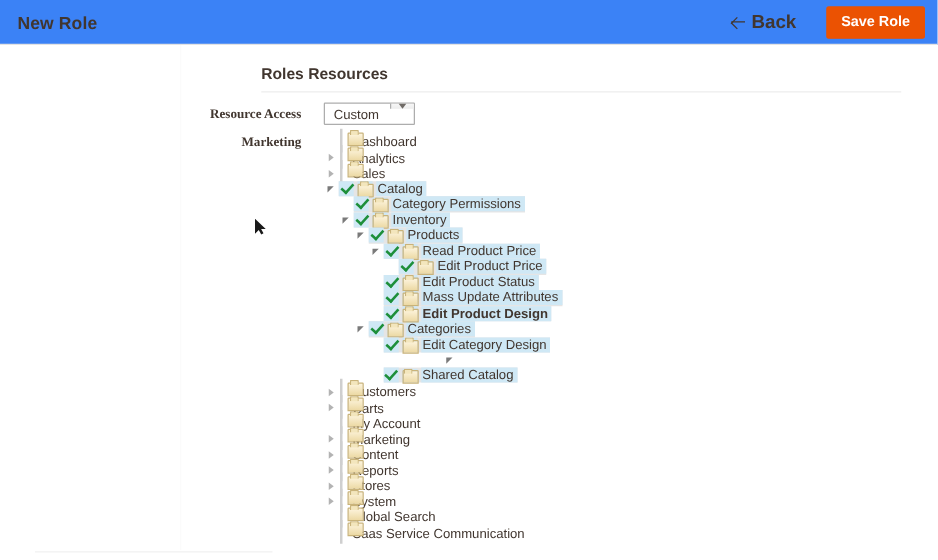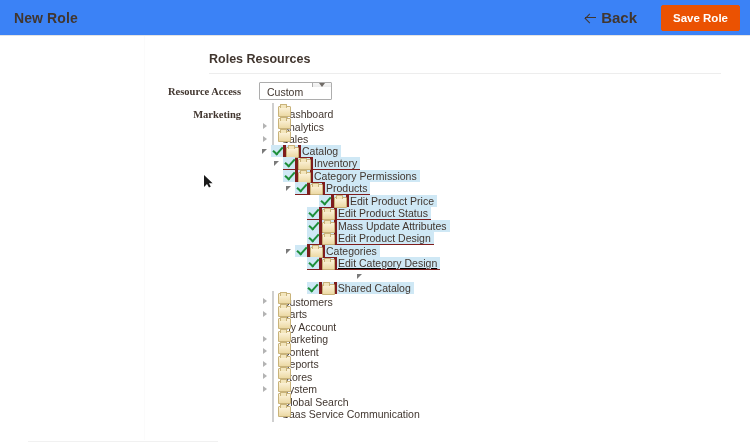--- a/index.html
+++ b/index.html
@@ -280,21 +280,21 @@
     background: #cfe8f5;
   }
   .tree-node.selected .node-check,
   .tree-node.selected .folder-icon {
     background-color: #cfe8f5;
   }
   .tree-node.selected .node-check.checked {
     background: #cfe8f5;
   }
   .sel-bg {
-    background: #7f1d1d;
+    background: #e5e5e5;
     display: flex;
     align-items: center;
     height: 12.5px;
   }
 
   
   .cursor-pointer-icon {
     position: absolute;
     left: 204px; top: 139px;
     width: 9px; height: 13px;
@@ -349,43 +349,51 @@
         </div>
         <div class="tree-node selected" style="padding-left: 0px;">
           <span class="twisty expanded"></span>
           <span class="sel-bg">
             <span class="node-check checked"></span>
             <span class="folder-icon"></span>
             <span class="node-label">Catalog</span>
           </span>
         </div>
         <div class="tree-node selected" style="padding-left: 12px;">
+          <span class="twisty none"></span>
+          <span class="sel-bg">
+            <span class="node-check checked"></span>
+            <span class="folder-icon"></span>
+            <span class="node-label">Category Permissions</span>
+          </span>
+        </div>
+        <div class="tree-node selected" style="padding-left: 12px;">
           <span class="twisty expanded"></span>
           <span class="sel-bg">
             <span class="node-check checked"></span>
             <span class="folder-icon"></span>
             <span class="node-label">Inventory</span>
           </span>
         </div>
-        <div class="tree-node selected" style="padding-left: 12px;">
-          <span class="twisty none"></span>
-          <span class="sel-bg">
-            <span class="node-check checked"></span>
-            <span class="folder-icon"></span>
-            <span class="node-label">Category Permissions</span>
-          </span>
-        </div>
         <div class="tree-node selected" style="padding-left: 24px;">
           <span class="twisty expanded"></span>
           <span class="sel-bg">
             <span class="node-check checked"></span>
             <span class="folder-icon"></span>
             <span class="node-label">Products</span>
           </span>
         </div>
+        <div class="tree-node selected" style="padding-left: 36px;">
+          <span class="twisty expanded"></span>
+          <span class="sel-bg">
+            <span class="node-check checked"></span>
+            <span class="folder-icon"></span>
+            <span class="node-label">Read Product Price</span>
+          </span>
+        </div>
         <div class="tree-node selected" style="padding-left: 48px;">
           <span class="twisty none"></span>
           <span class="sel-bg">
             <span class="node-check checked"></span>
             <span class="folder-icon"></span>
             <span class="node-label">Edit Product Price</span>
           </span>
         </div>
         <div class="tree-node selected" style="padding-left: 36px;">
           <span class="twisty none"></span>
@@ -396,37 +404,37 @@
           </span>
         </div>
         <div class="tree-node selected" style="padding-left: 36px;">
           <span class="twisty none"></span>
           <span class="sel-bg">
             <span class="node-check checked"></span>
             <span class="folder-icon"></span>
             <span class="node-label">Mass Update Attributes</span>
           </span>
         </div>
+        <div class="tree-node selected" style="padding-left: 36px; font-weight: bold;">
+          <span class="twisty none"></span>
+          <span class="sel-bg">
+            <span class="node-check checked"></span>
+            <span class="folder-icon"></span>
+            <span class="node-label">Edit Product Design</span>
+          </span>
+        </div>
+        <div class="tree-node selected" style="padding-left: 24px;">
+          <span class="twisty expanded"></span>
+          <span class="sel-bg">
+            <span class="node-check checked"></span>
+            <span class="folder-icon"></span>
+            <span class="node-label">Categories</span>
+          </span>
+        </div>
         <div class="tree-node selected" style="padding-left: 36px;">
-          <span class="twisty none"></span>
-          <span class="sel-bg">
-            <span class="node-check checked"></span>
-            <span class="folder-icon"></span>
-            <span class="node-label">Edit Product Design</span>
-          </span>
-        </div>
-        <div class="tree-node selected" style="padding-left: 24px;">
-          <span class="twisty expanded"></span>
-          <span class="sel-bg">
-            <span class="node-check checked"></span>
-            <span class="folder-icon"></span>
-            <span class="node-label">Categories</span>
-          </span>
-        </div>
-        <div class="tree-node selected" style="padding-left: 36px; text-decoration: underline;">
           <span class="twisty none"></span>
           <span class="sel-bg">
             <span class="node-check checked"></span>
             <span class="folder-icon"></span>
             <span class="node-label">Edit Category Design</span>
           </span>
         </div>
         <div class="tree-node selected" style="padding-left: 12px; flex-direction: column;">
           <span class="twisty expanded"></span>
           <span class="sel-bg">

